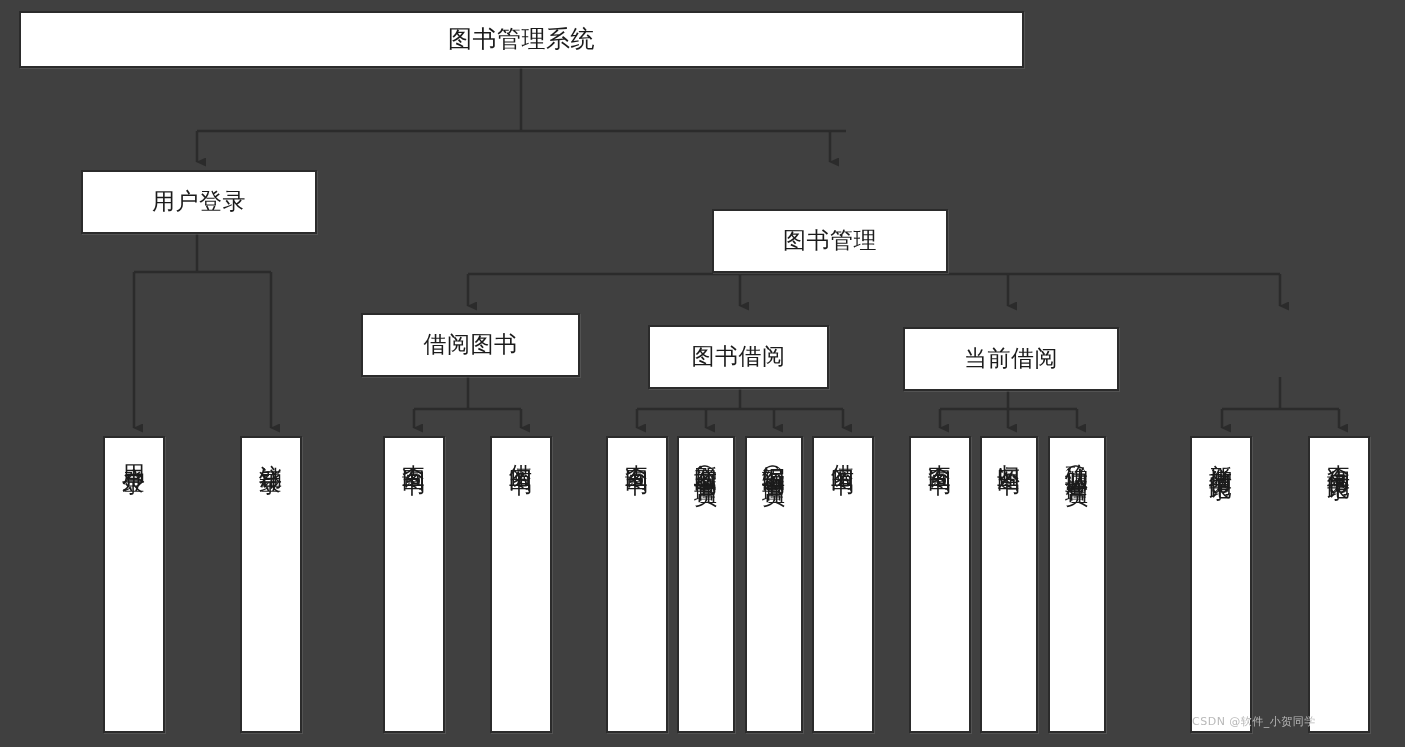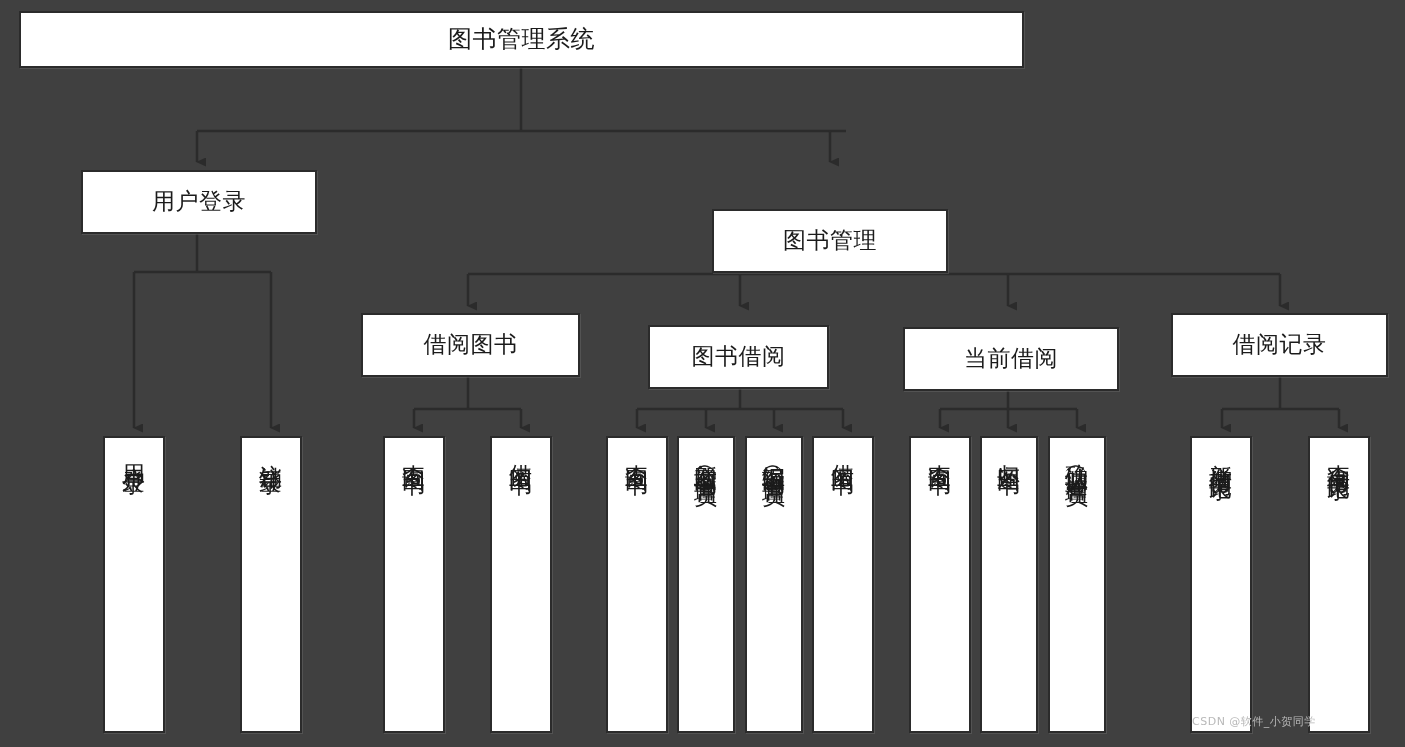--- a/index.html
+++ b/index.html
@@ -142,23 +142,20 @@
   </div>
 
   <div class="node horiz" style="left:632px; top:325px; width:181px; height:64px;margin-left:16px;">
     <span class="lbl">图书借阅</span>
   </div>
 
   <div class="node horiz" style="left:903px; top:313px; width:216px; height:64px;margin-top:14px;">
     <span class="lbl">当前借阅</span>
   </div>
 
-  <div class="node horiz" style="left:1171px; top:313px; width:217px; height:64px;">
-    <span class="lbl">借阅记录</span>
-  </div>
 
   <div class="node vert" style="left:103px; top:436px; width:62px; height:297px;">
     <span class="lbl">用户登录</span>
   </div>
 
   <div class="node vert" style="left:240px; top:436px; width:62px; height:297px;">
     <span class="lbl">注销登录</span>
   </div>
 
   <div class="node vert" style="left:383px; top:436px; width:62px; height:297px;">

